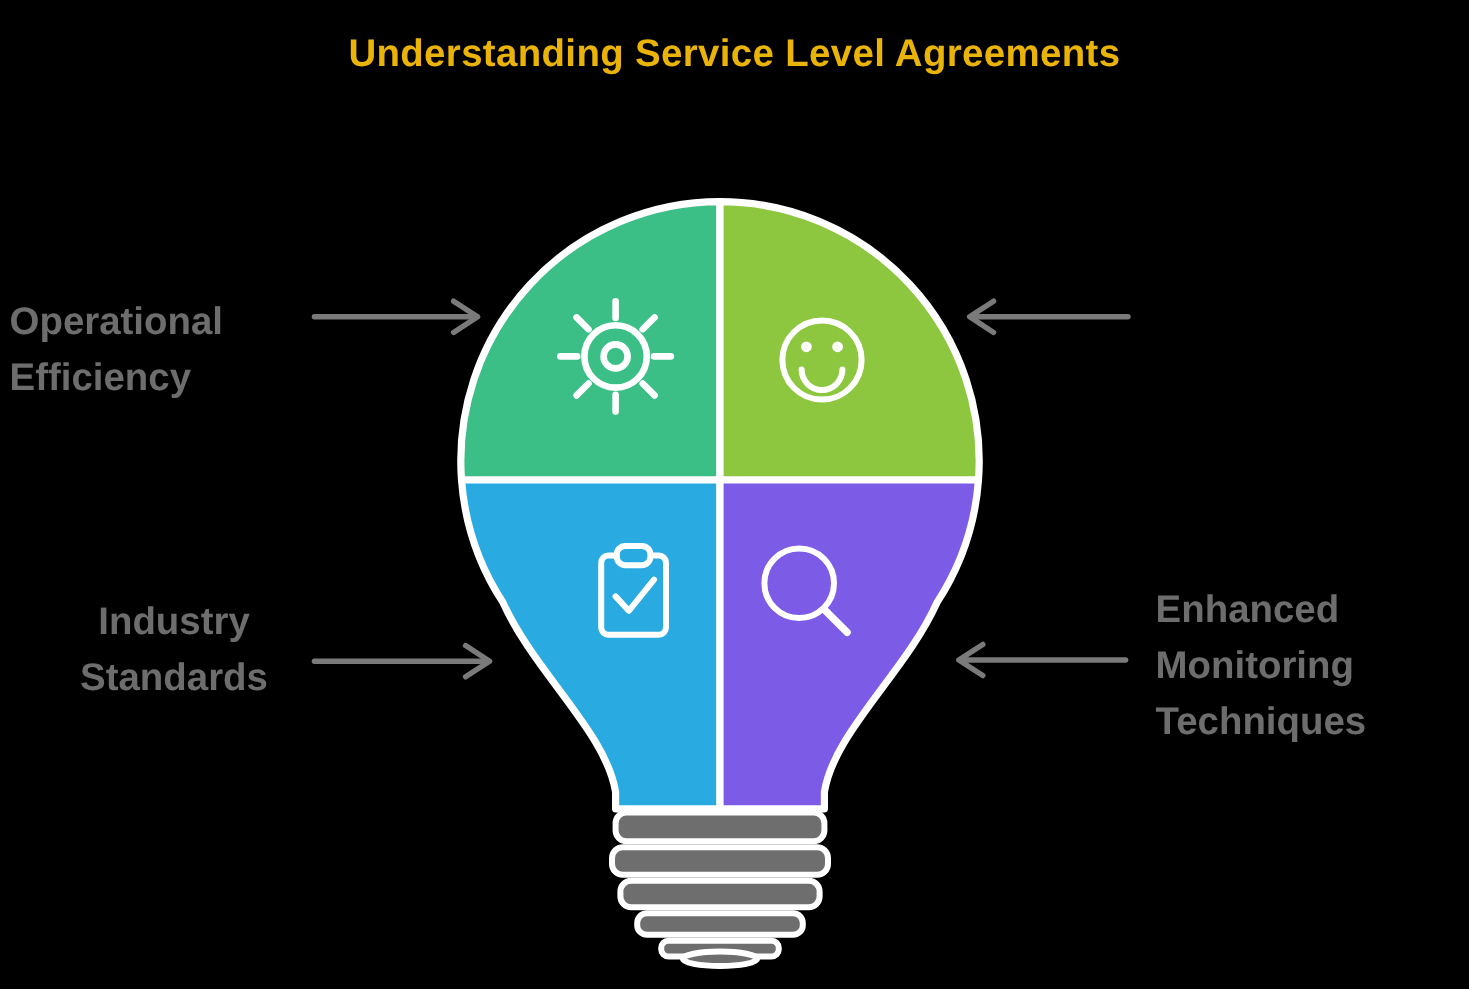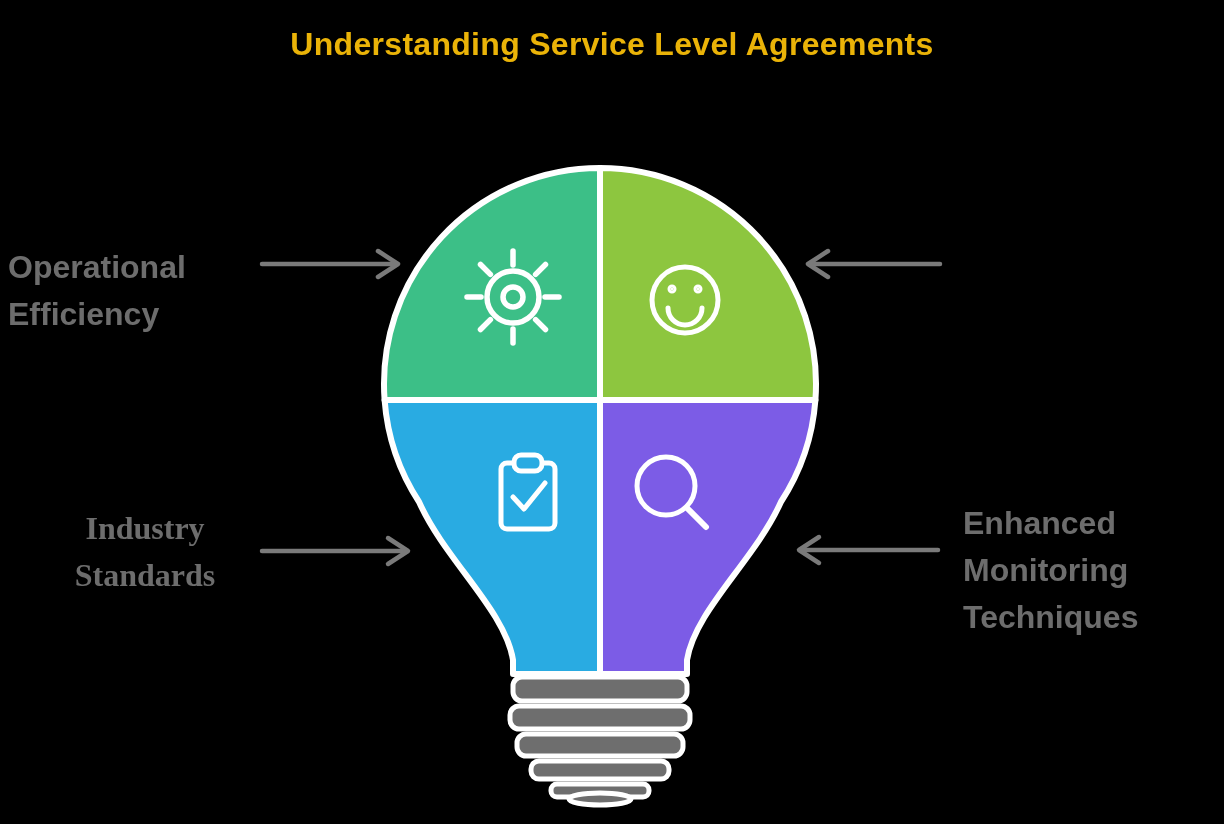--- a/index.html
+++ b/index.html
@@ -24,22 +24,22 @@
   .callout {
     position: absolute;
     color: #6D6D6D;
     font-size: 32px;
     font-weight: 700;
     line-height: 47px;
     white-space: pre-line;
   }
   .callout.tl { left: 8px;   top: 204px; width: 252px; text-align: left; margin-top: 40px; }
   .callout.tr { left: 963px; top: 220px; width: 260px; text-align: left; }
-  .callout.bl { left: 20px;  top: 505px; width: 250px; text-align: center; font-family: Liberation Serif, serif; }
-  .callout.br { left: 963px; top: 500px; width: 260px; text-align: left; }
+  .callout.bl { left: 20px;  top: 494px; width: 250px; text-align: center; }
+  .callout.br { left: 963px; top: 484px; width: 260px; text-align: left; }
   svg.scene { position: absolute; left: 0; top: 0; }
 </style>
 </head>
 <body>
 
 <div class="canvas">
 
   <div class="title">Understanding Service Level Agreements</div>
 
   <div class="callout tl">Operational

